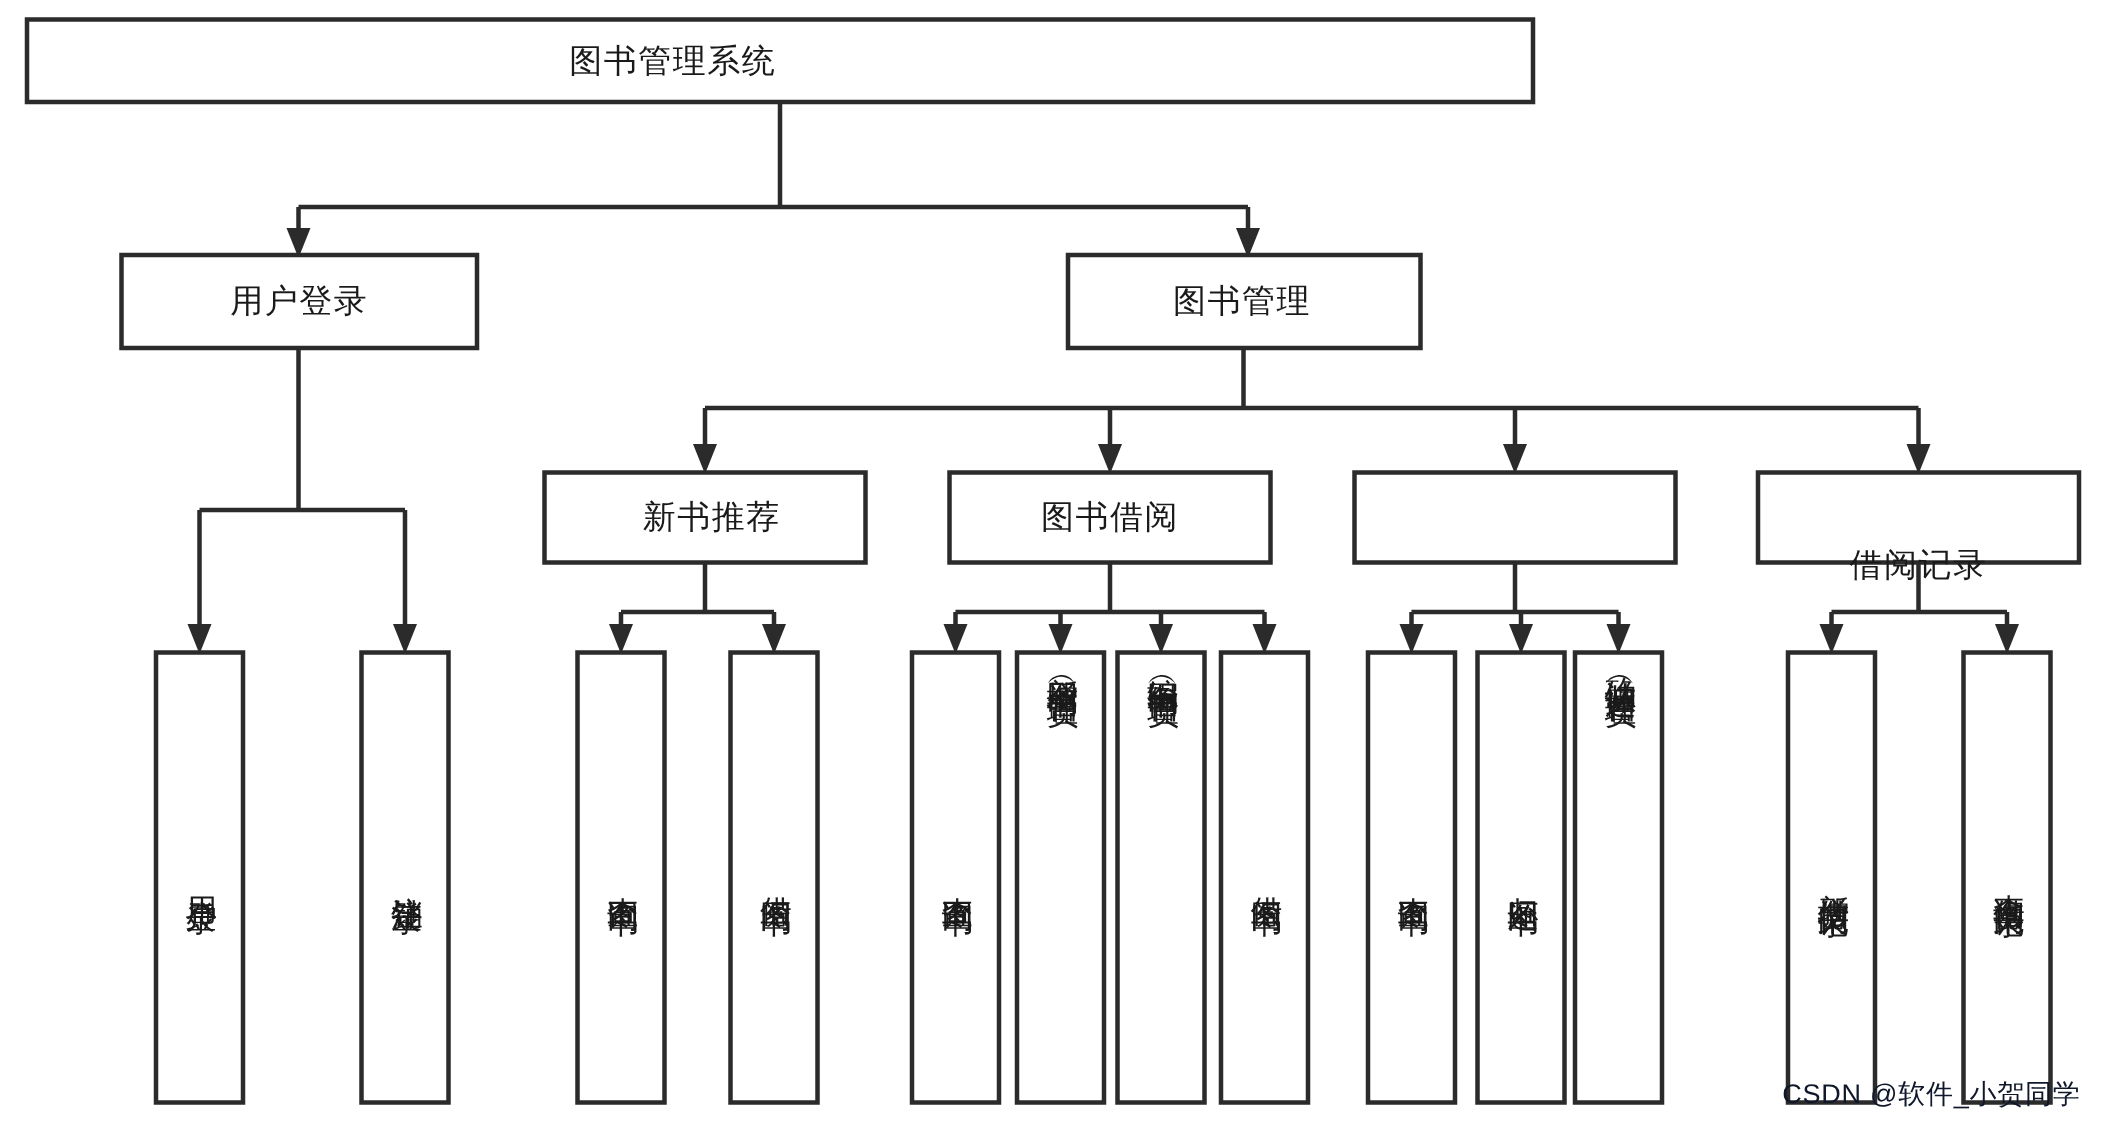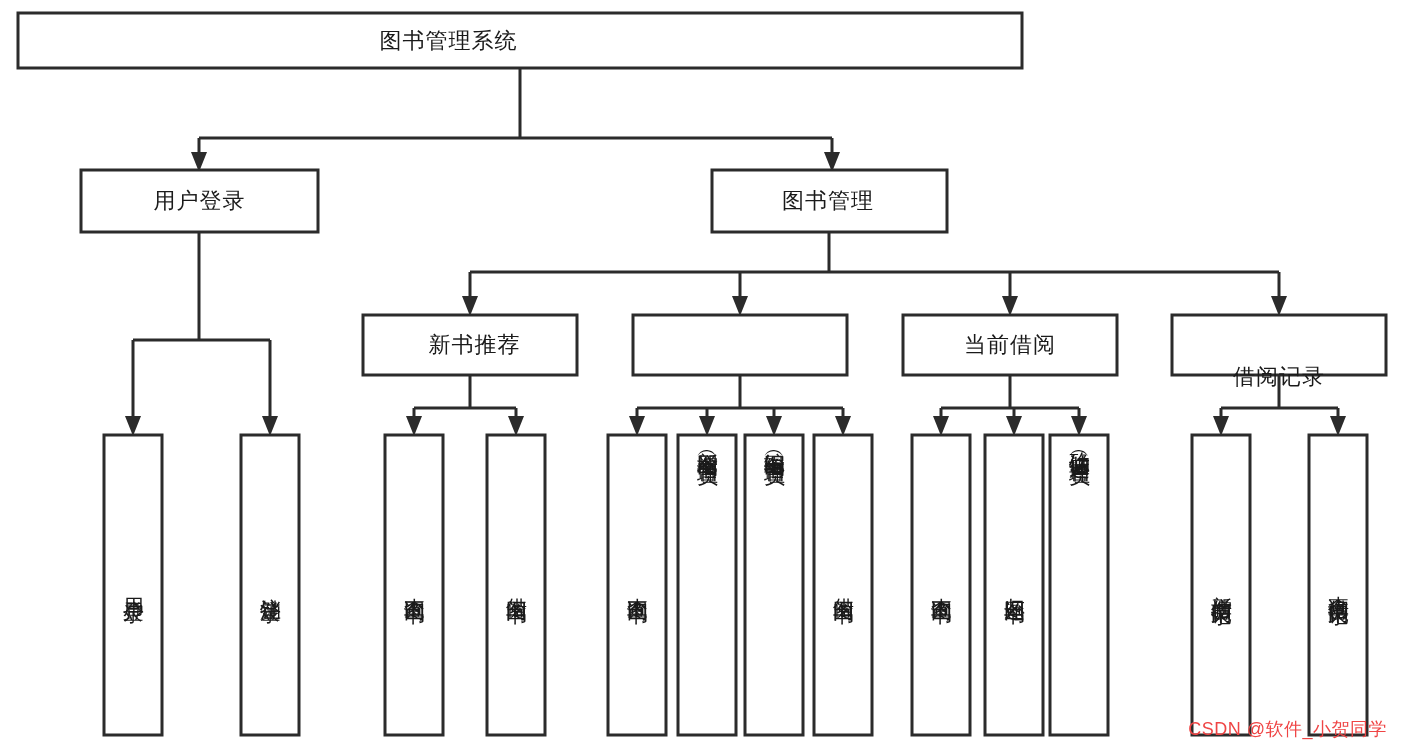--- a/index.html
+++ b/index.html
@@ -72,21 +72,21 @@
     color: #1a1a1a;
     white-space: nowrap;
     letter-spacing: 1px;
   }
   #watermark {
     position: absolute;
     right: 18px;
     bottom: 6px;
     font-family: "Liberation Sans", sans-serif;
     font-size: 18px;
-    color: #ef4444;
+    color: #0f172a;
     white-space: nowrap;
     letter-spacing: 0.5px;
   }
 </style>
 </head>
 <body>
 
 <div id="diagram-root">
 
   <svg class="diagram-canvas" viewBox="0 0 1405 747" xmlns="http://www.w3.org/2000/svg">
@@ -161,22 +161,22 @@
   <div class="hlabel-wrap" style="left:81px; top:170px; width:237px; height:62px;">
     <span class="hlabel-text">用户登录</span>
   </div>
   <div class="hlabel-wrap" style="left:712px; top:170px; width:232px; height:62px;">
     <span class="hlabel-text">图书管理</span>
   </div>
 
   <div class="hlabel-wrap" style="left:363px; top:315px; width:223px; height:60px;">
     <span class="hlabel-text">新书推荐</span>
   </div>
-  <div class="hlabel-wrap" style="left:903px; top:315px; width:214px; height:60px;">
-    <span class="hlabel-text">当前借阅</span>
+  <div class="hlabel-wrap" style="left:633px; top:315px; width:214px; height:60px;">
+    <span class="hlabel-text">图书借阅</span>
   </div>
   <div class="hlabel-wrap" style="left:1172px; top:315px; width:214px; height:60px;margin-top:32px;">
     <span class="hlabel-text">借阅记录</span>
   </div>
 
   <div class="vlabel-wrap" style="left:104px; top:435px; width:58px; height:300px;">
     <span class="vlabel-text">用户登录</span>
   </div>
   <div class="vlabel-wrap" style="left:241px; top:435px; width:58px; height:300px;">
     <span class="vlabel-text">注销登录</span>

